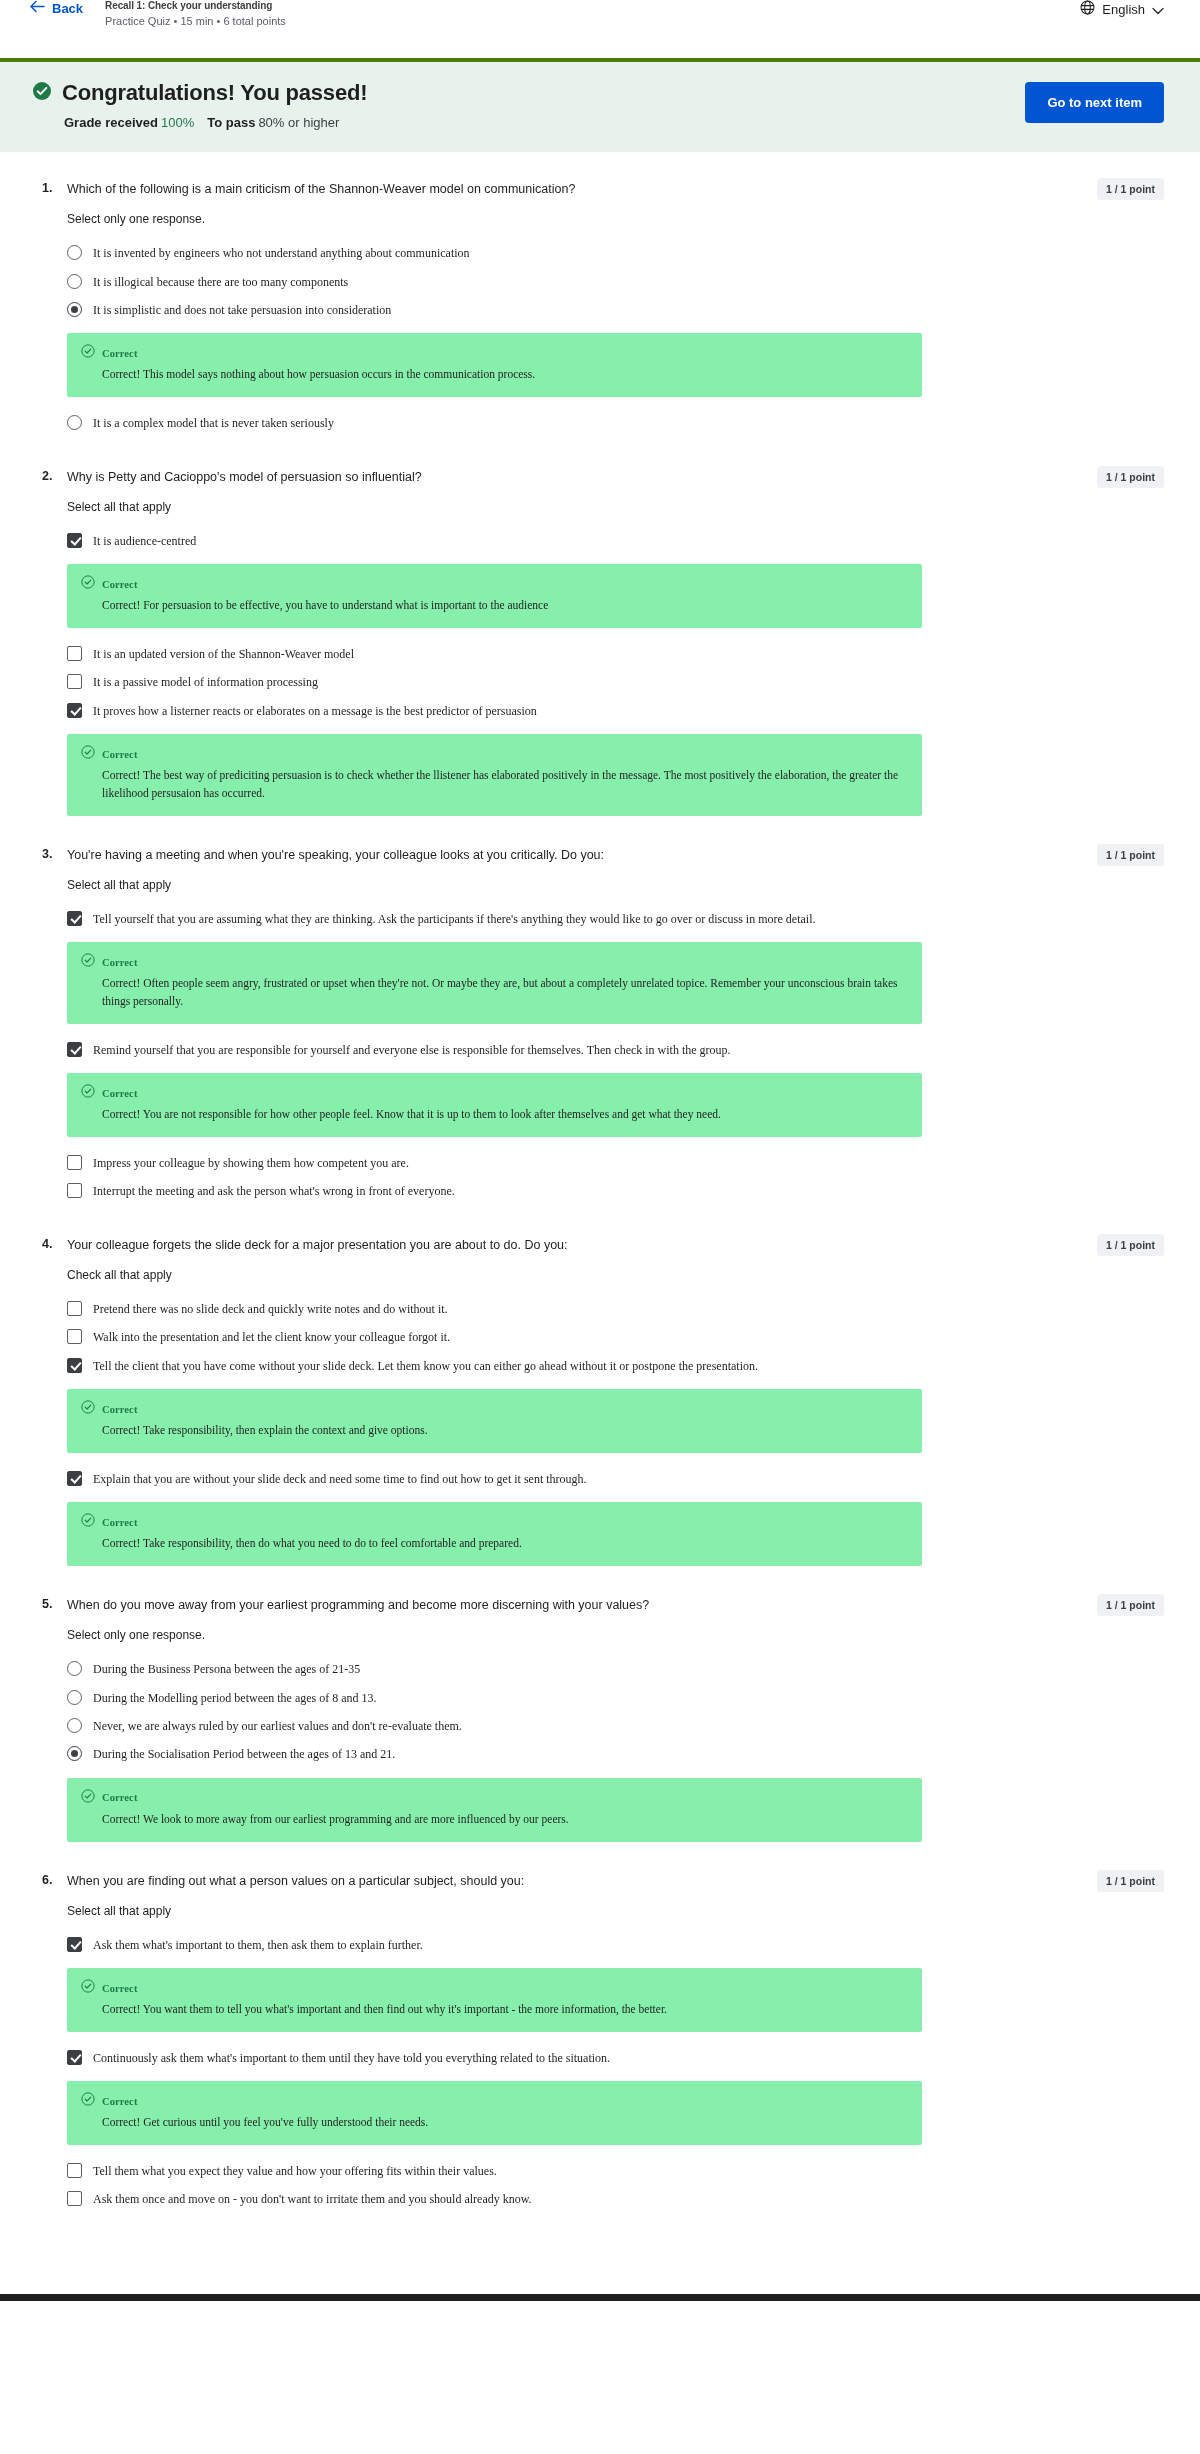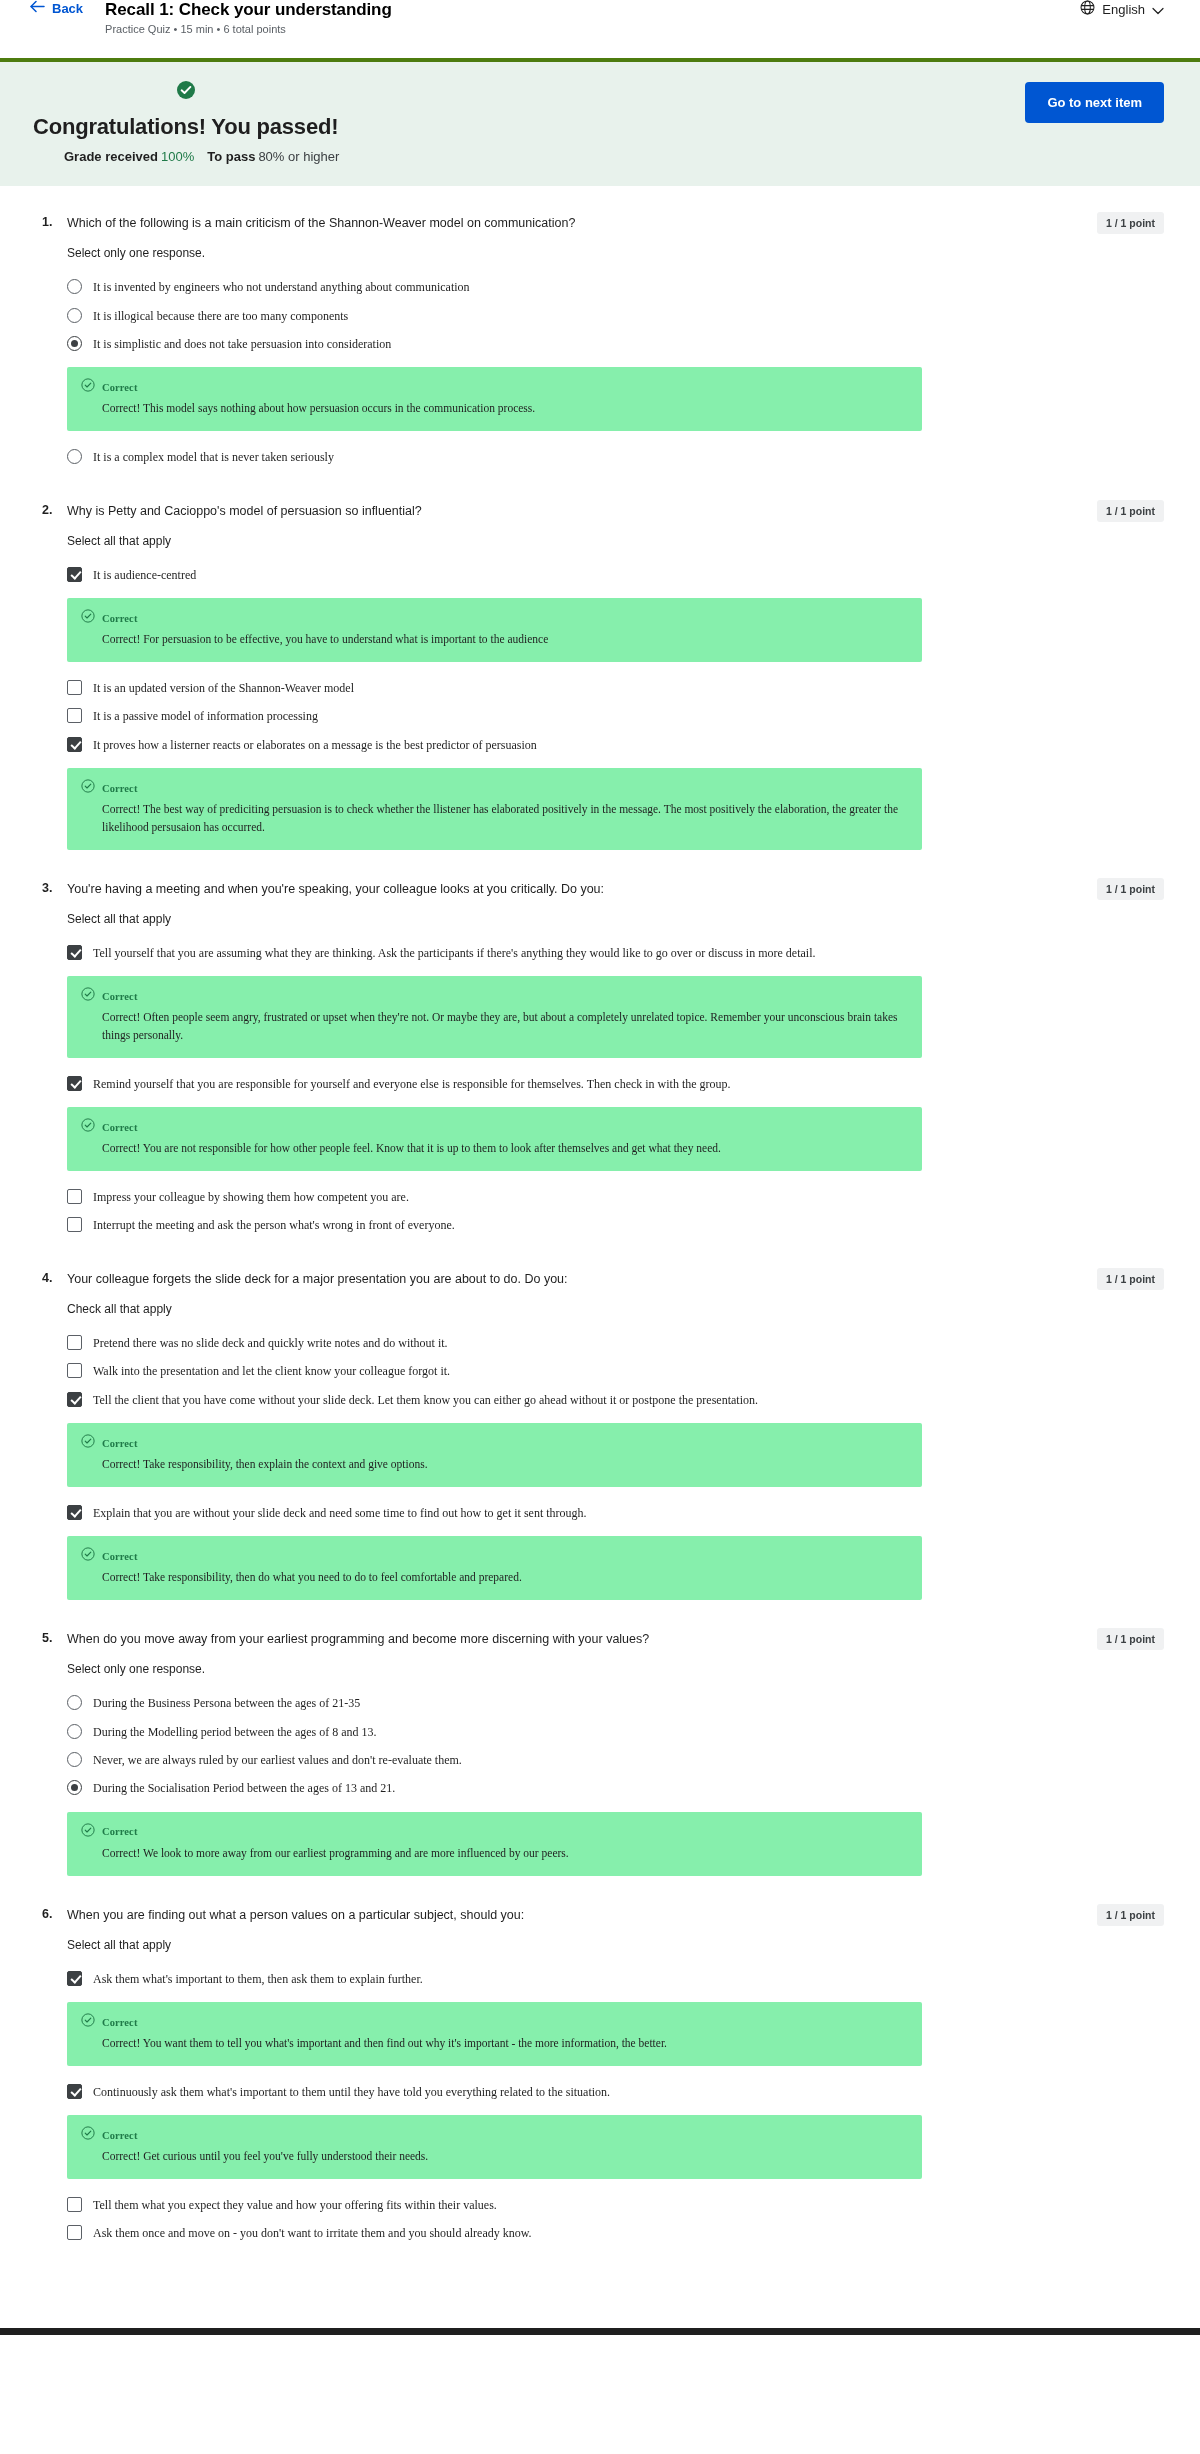--- a/index.html
+++ b/index.html
@@ -28,23 +28,23 @@
     color: #0056d2;
     font-size: 13px;
     font-weight: 700;
     cursor: pointer;
     margin-right: 22px;
     flex: none;
   }
   .back-arrow { display: block; }
   .title-wrap { display: flex; flex-direction: column; justify-content: center; gap: 3px; }
   .quiz-title {
-    font-size: 17px;
-    font-weight: 700;
-    color: #000000;
+    font-size: 10px;
+    font-weight: 700;
+    color: #404040;
     line-height: 1.2;
     letter-spacing: -0.1px;
   }
   .quiz-sub {
     font-size: 11px;
     color: #5b6066;
     line-height: 1.2;
   }
   .topbar-right {
     margin-left: auto;
@@ -61,21 +61,20 @@
     background: #e8f2ec;
     padding: 18px 36px 22px 30px;
     display: flex;
     align-items: flex-start;
   }
   .banner-left { padding-left: 2px; }
   .banner-head {
     display: flex;
     align-items: center;
     gap: 10px;
-    flex-direction: column;
   }
   .check-badge { display: block; flex: none; }
   .pass-title {
     font-size: 22px;
     font-weight: 700;
     color: #1f1f1f;
     letter-spacing: -0.2px;
   }
   .grade-row {
     margin-top: 9px;

